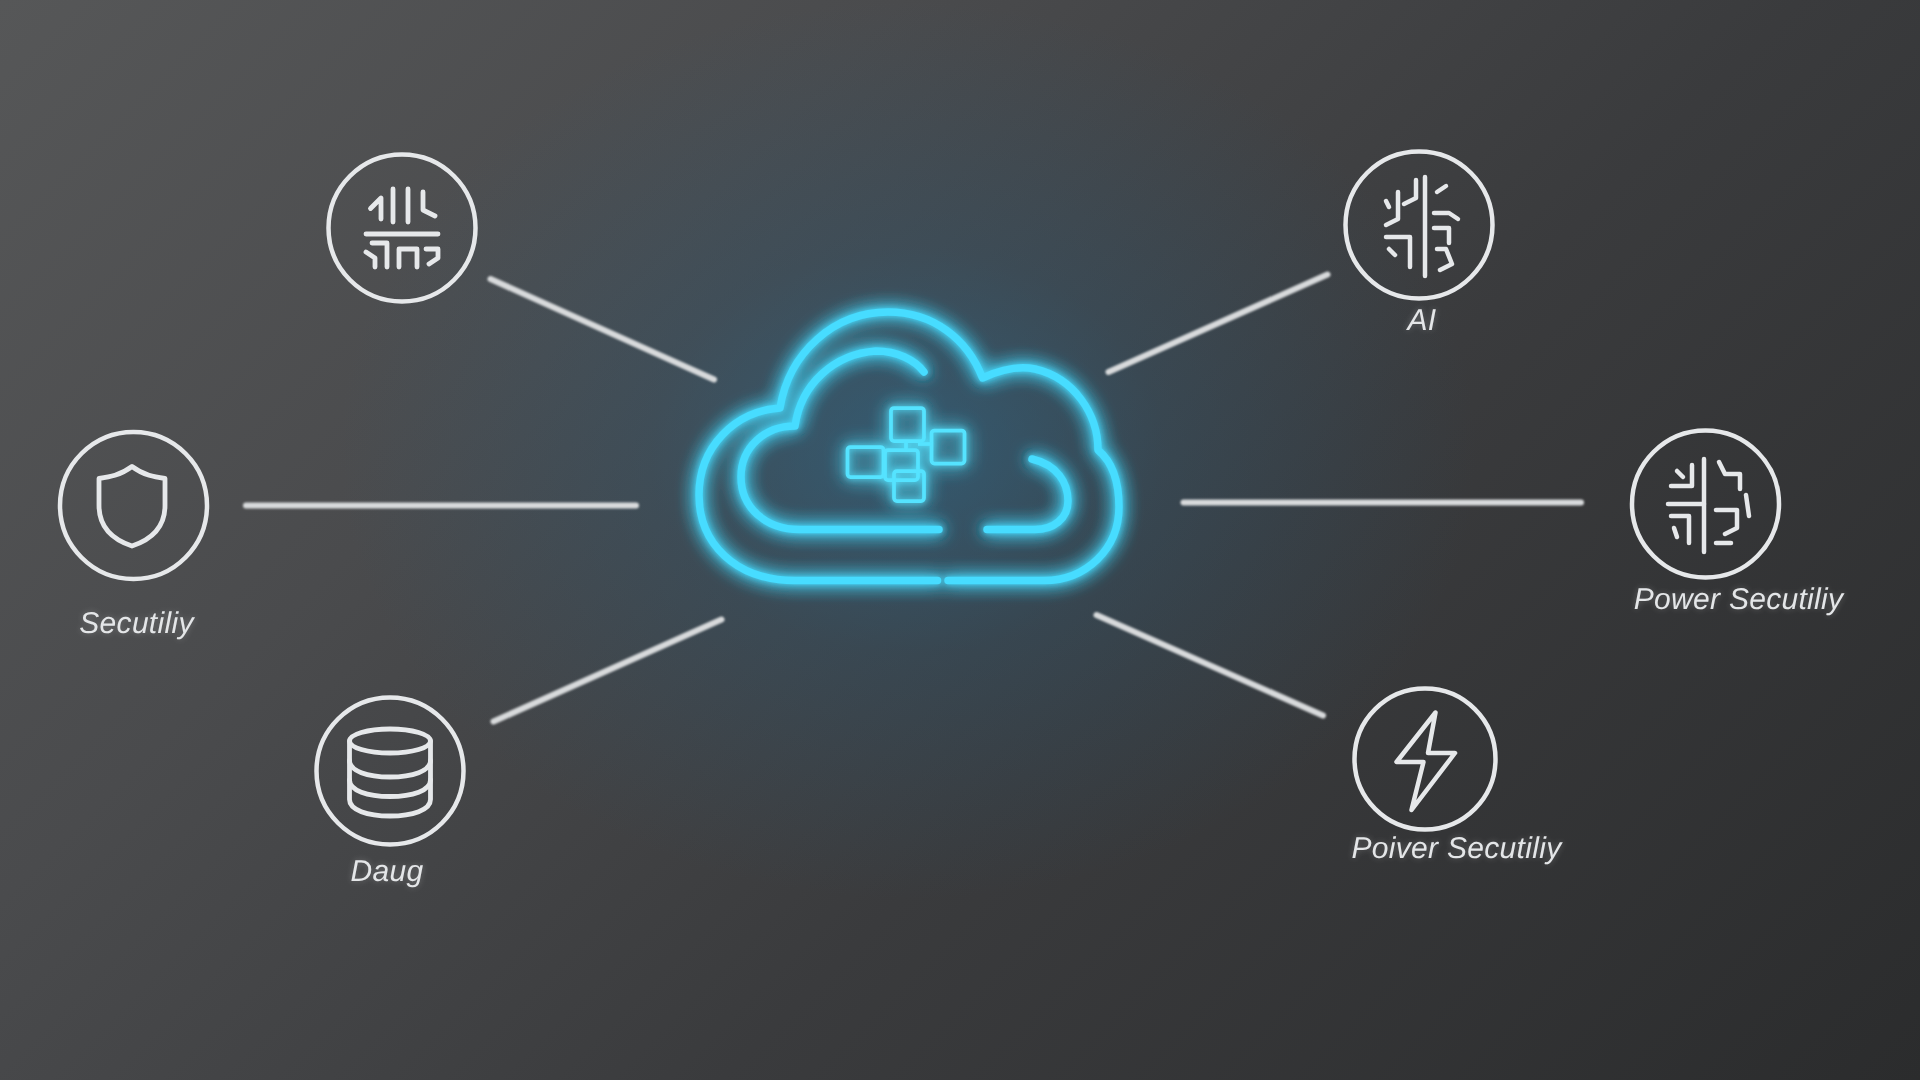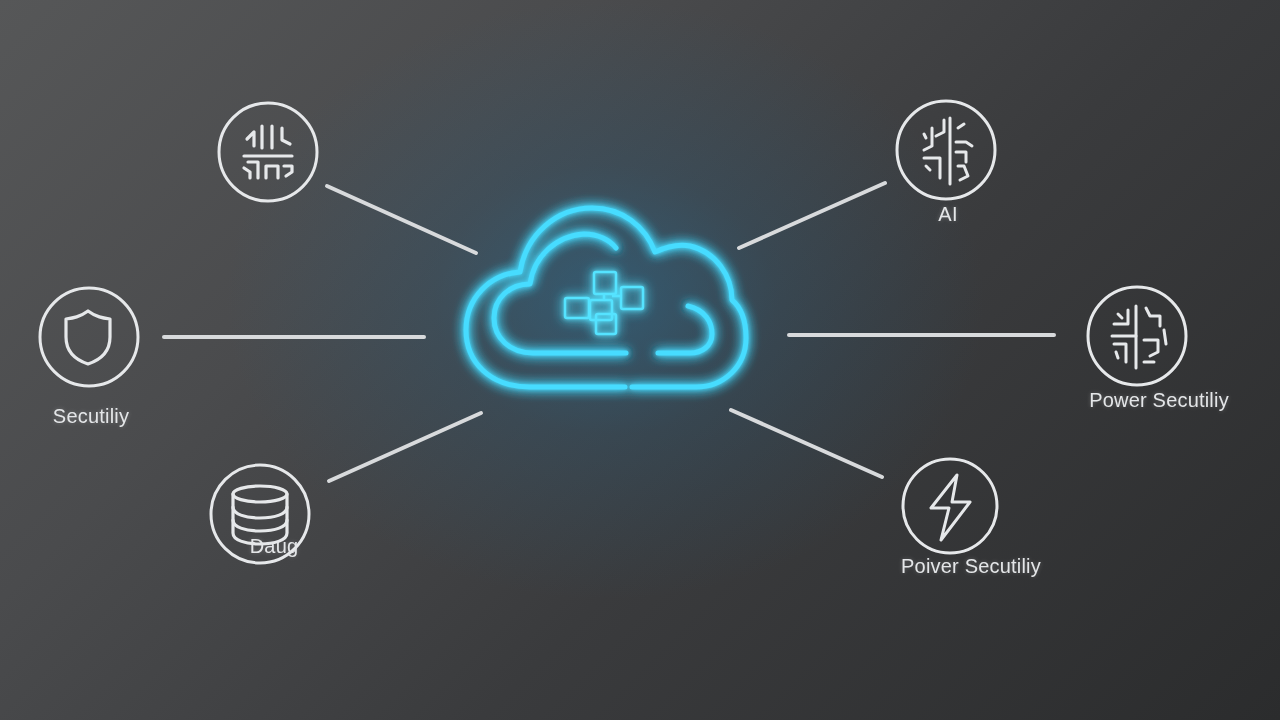--- a/index.html
+++ b/index.html
@@ -9,20 +9,21 @@
         radial-gradient(ellipse 380px 300px at 605px 300px, rgba(40,110,150,0.55) 0%, rgba(40,95,130,0.25) 45%, rgba(0,0,0,0) 100%),
         linear-gradient(135deg, #565758 0%, #4a4b4d 30%, #3a3b3d 60%, #2b2c2d 100%);
       font-family: "Liberation Sans", sans-serif;
     }
     svg.diagram { position: absolute; left: 0; top: 0; width: 1280px; height: 720px; }
     .label {
       position: absolute; color: #e4e6e8; font-size: 20px; white-space: nowrap;
       transform: translateX(-50%); letter-spacing: 0.2px;
       text-shadow: 0 0 4px rgba(255,255,255,0.25);
       font-family: "Liberation Sans", sans-serif;
+      font-style: italic;
     }
   </style>
 </head>
 <body>
 
 <svg class="diagram" viewBox="0 0 1280 720" xmlns="http://www.w3.org/2000/svg">
   <defs>
     <filter id="neon" x="-30%" y="-30%" width="160%" height="160%">
       <feGaussianBlur stdDeviation="6" result="b1"></feGaussianBlur>
       <feGaussianBlur stdDeviation="2" in="SourceGraphic" result="b2"></feGaussianBlur>
@@ -128,15 +129,15 @@
   </g>
 
   <g fill="none" stroke="#e6e8ea" stroke-linecap="round" stroke-linejoin="round">
     <circle cx="950" cy="506" r="47" stroke-width="3"></circle>
     <path stroke-width="3" d="M957 475 L931 508 L949 508 L941 540 L970 502 L952 502 Z"></path>
   </g>
 </svg>
 
 <div class="label" style="left:948px; top:203px;">AI</div>
 <div class="label" style="left:91px; top:405px;">Secutiliy</div>
-<div class="label" style="left:258px; top:535px;margin-left:16px;">Daug</div>
+<div class="label" style="left:258px; top:570px;">Daug</div>
 <div class="label" style="left:1159px; top:389px;">Power Secutiliy</div>
 <div class="label" style="left:971px; top:555px;">Poiver Secutiliy</div>
 
 </body></html>

